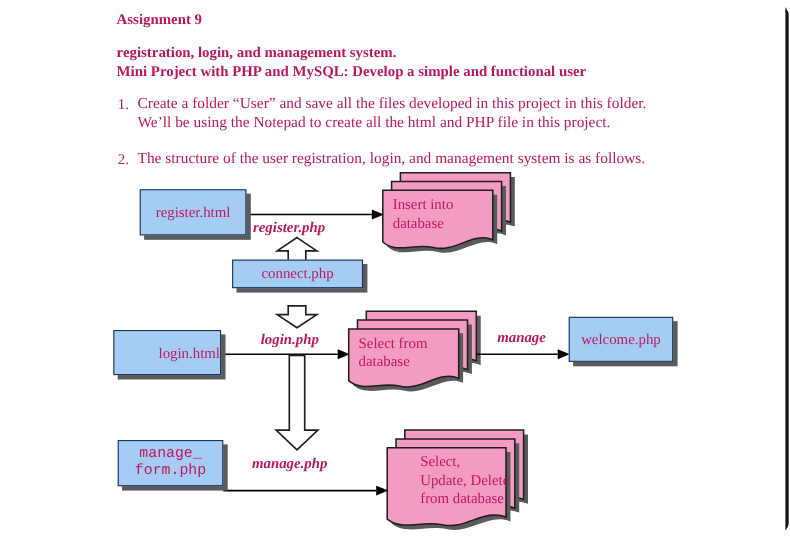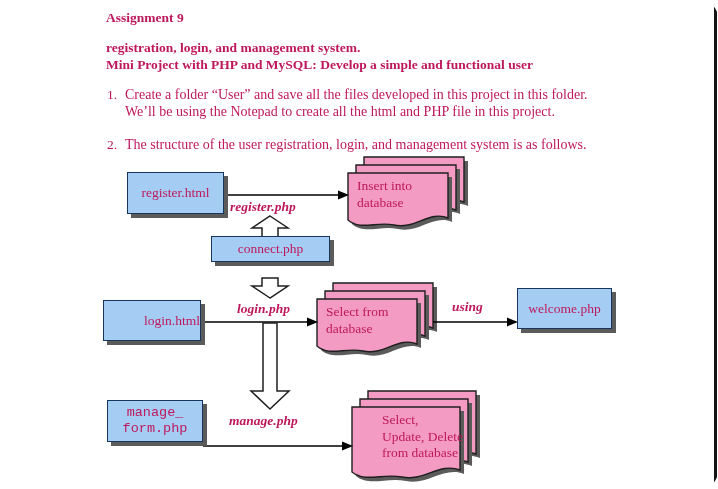--- a/index.html
+++ b/index.html
@@ -142,18 +142,18 @@
     <div>database</div>
   </div>
   <div class="doc-text" style="left:382px;top:412px;">
     <div>Select,</div>
     <div>Update, Delete</div>
     <div>from database</div>
   </div>
 
   <div class="arrow-label" style="left:230px;top:199px;width:76px;">register.php</div>
   <div class="arrow-label" style="left:237px;top:301px;width:62px;">login.php</div>
-  <div class="arrow-label" style="left:452px;top:299px;width:44px;">using</div>
+  <div class="arrow-label" style="left:452px;top:299px;width:44px;">manage</div>
   <div class="arrow-label" style="left:229px;top:413px;width:80px;">manage.php</div>
 
   <div class="page-edge" style="left:714px;top:0;width:2.5px;height:489px;"></div>
 
 </div>
 
 </body></html>

